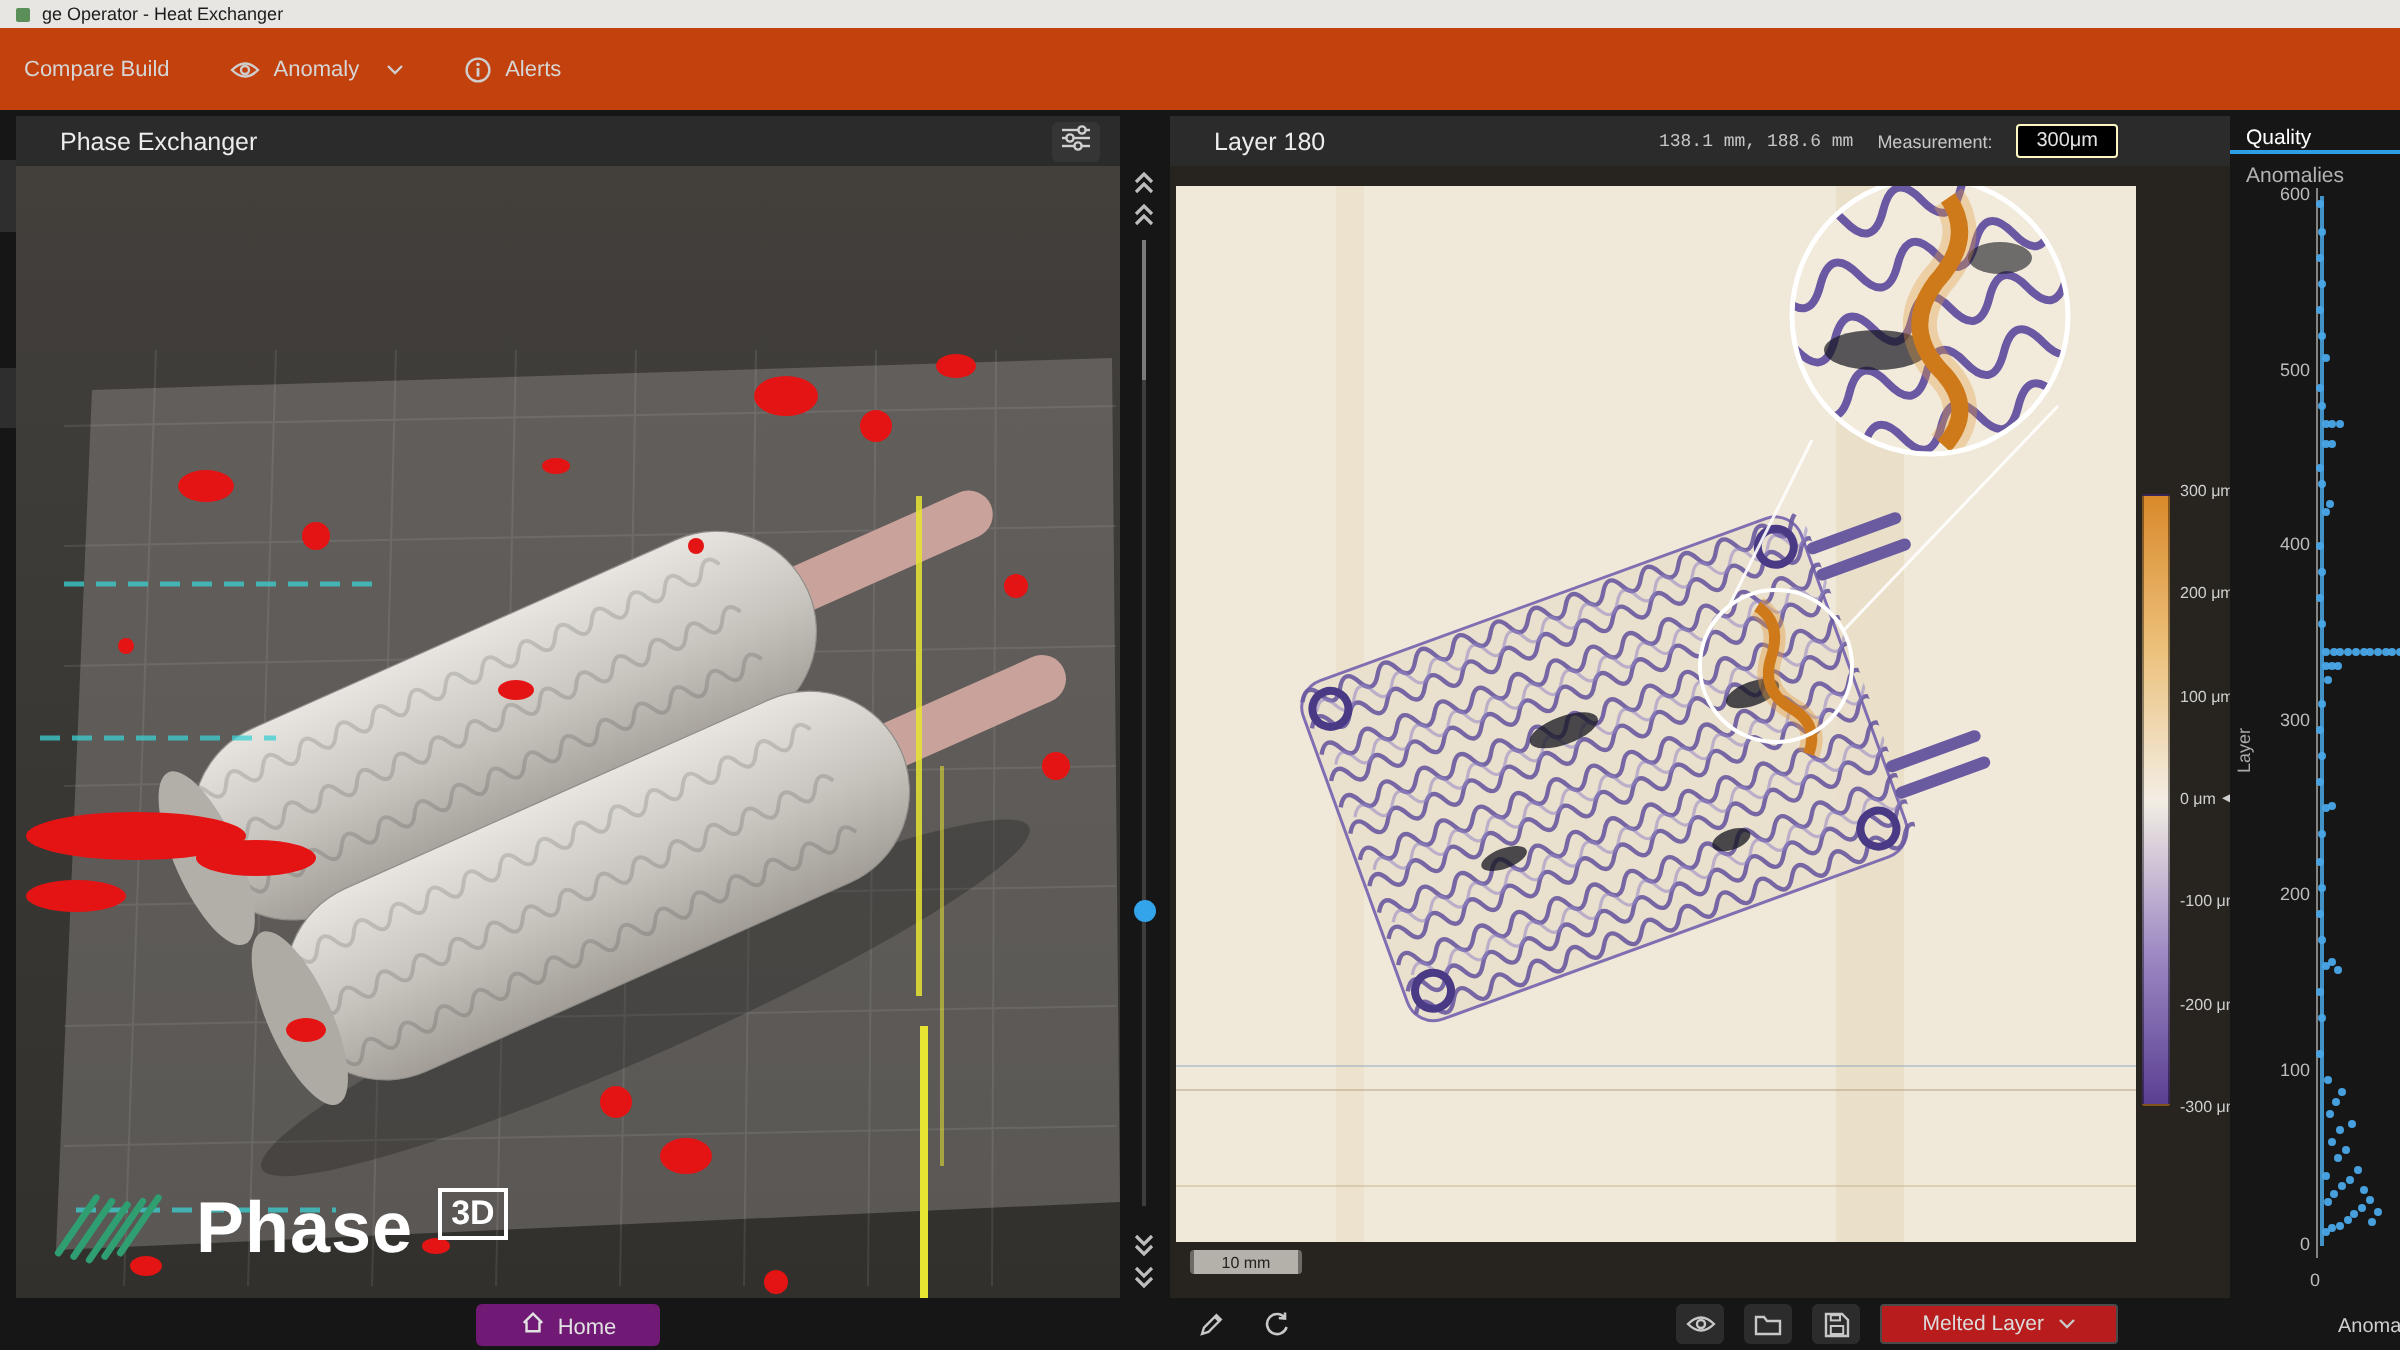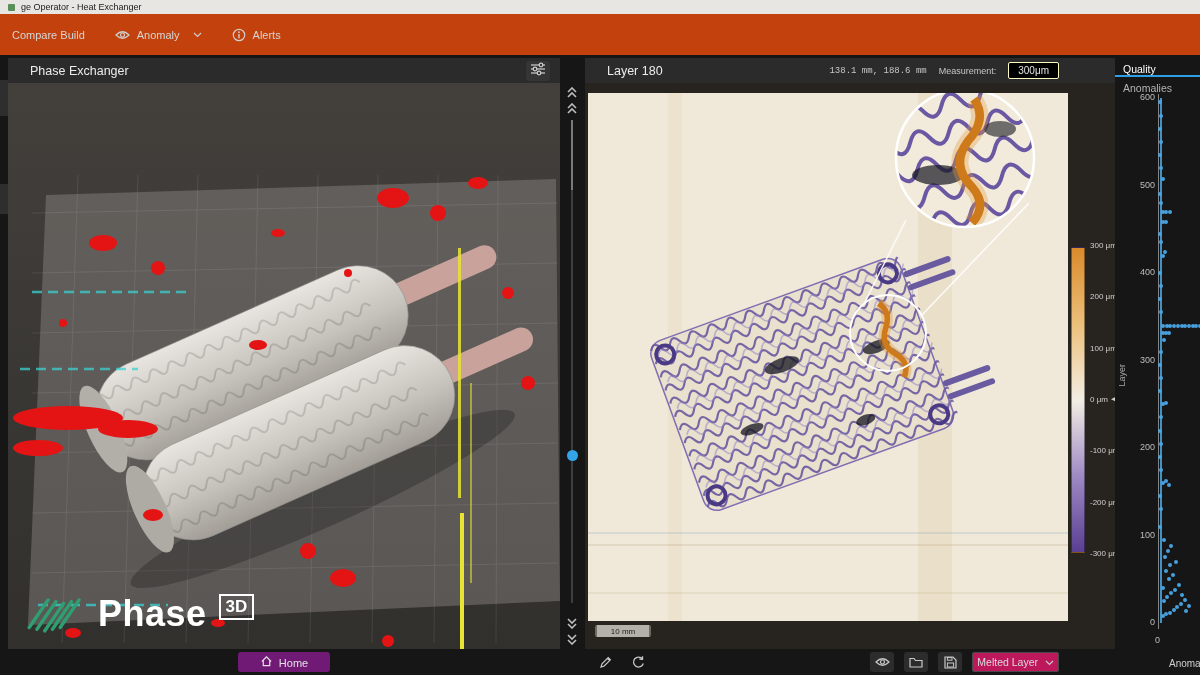--- a/index.html
+++ b/index.html
@@ -69,22 +69,22 @@
     white-space:nowrap; }
   .cb-marker { font-size:7px; color:#cfcfcf; }
 
   
   .rp-bottombar { position:absolute; left:0; bottom:0; width:530px; height:26px; background:#161616;
     display:flex; align-items:center; gap:10px; padding:0 56px 0 10px; }
   .icon-btn { width:22px; height:20px; display:flex; align-items:center; justify-content:center; }
   .tool-chip { width:24px; height:20px; display:flex; align-items:center; justify-content:center;
     background:#2c2c2c; border-radius:3px; }
   .spacer { flex:1; }
-  .layer-dd { display:flex; align-items:center; gap:7px; background:#be185d; border:1px solid #4a4a4a;
-    border-radius:2px; padding:3px 4px; color:#dcdcdc; font-size:10.5px; white-space:nowrap; }
+  .layer-dd { display:flex; align-items:center; gap:7px; background:#b91c1c; border:1px solid #4a4a4a;
+    border-radius:2px; padding:3px 20px; color:#dcdcdc; font-size:10.5px; white-space:nowrap; }
 
   
   .quality-panel { position:absolute; left:1115px; top:58px; width:85px; height:617px;
     background:#161616; overflow:hidden; }
   .q-tabs { display:flex; height:26px; align-items:stretch;flex-direction:column; }
   .q-tab { padding:5px 8px 0 8px; font-size:10.5px; color:#b3b3b3; white-space:nowrap;
     border-bottom:2px solid transparent; }
   .q-tab.active { color:#ffffff; border-bottom-color:#2e9fe6; }
   .q-chart { position:absolute; left:0; top:26px; right:0; bottom:0; }
   .q-ylabel { position:absolute; left:2px; top:280px; writing-mode:vertical-rl;

